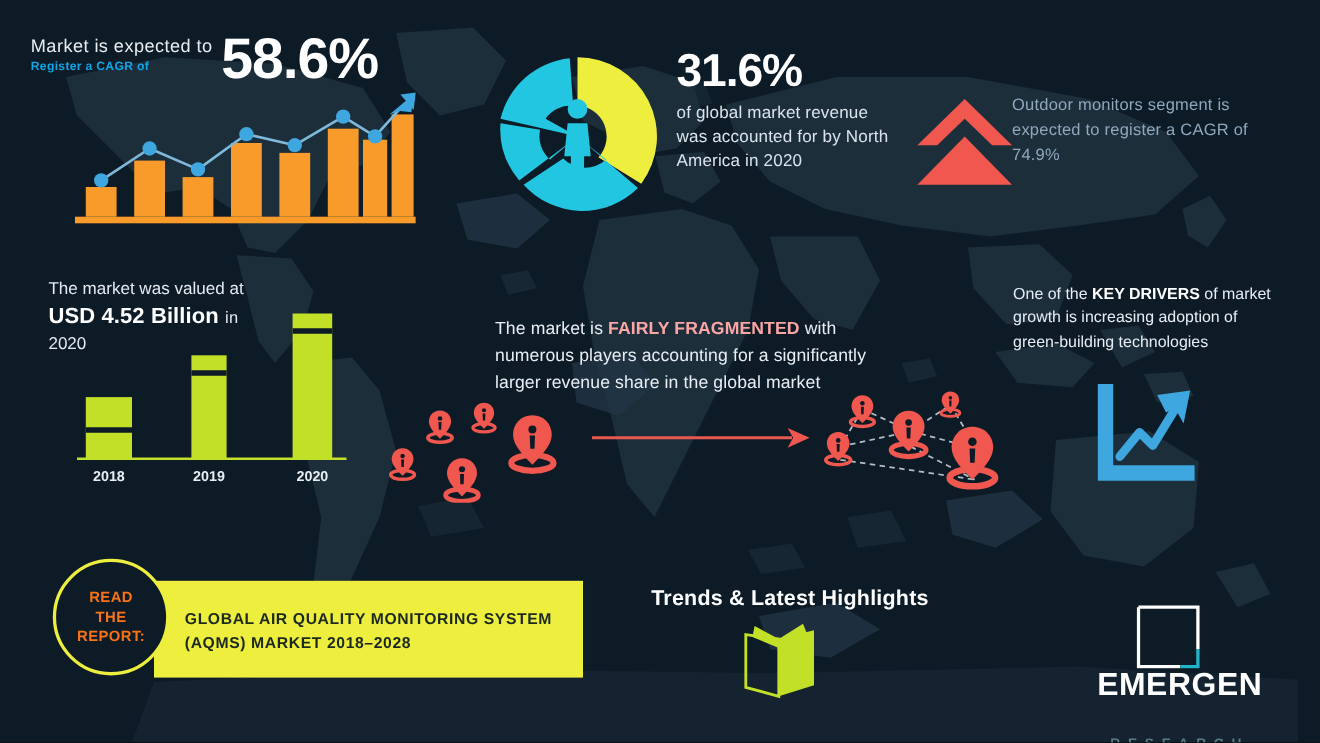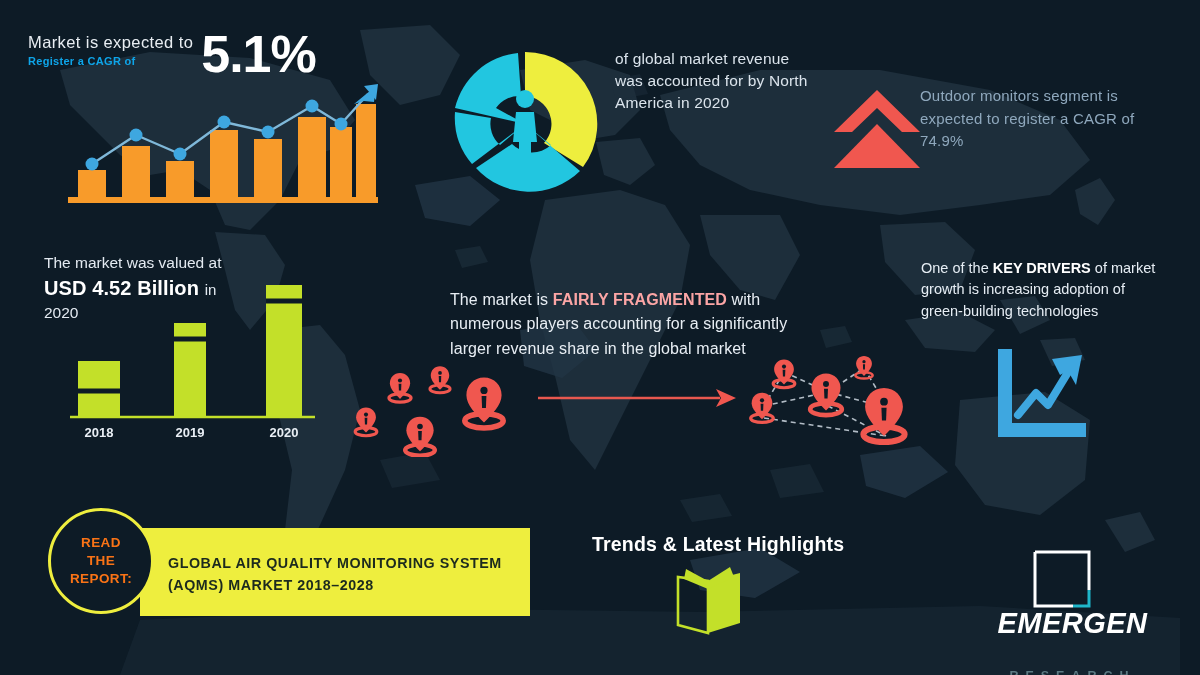--- a/index.html
+++ b/index.html
@@ -130,21 +130,21 @@
   #book-icon { left: 672px; top: 565px; width: 72px; height: 72px; }
 
   
   #logo-block { left: 965px; top: 550px; width: 215px; height: 100px; }
   #logo-square {
     position: absolute; left: 68px; top: 0; width: 58px; height: 58px;
   }
   #logo-name {
     position: absolute; left: 0; top: 58px; width: 215px;
     text-align: center; font-size: 29px; font-weight: bold;
-    color: #ffffff; letter-spacing: .5px; line-height: 1.05; font-style: italic;
+    color: #ffffff; letter-spacing: .5px; line-height: 1.05;
   }
   #logo-sub {
     position: absolute; left: 0; top: 90px; width: 215px;
     text-align: center; font-size: 12.5px; font-weight: bold;
     color: #5c7a83; letter-spacing: 7px; line-height: 1; margin-top: 30px;
   }
 </style>
 </head>
 <body>
 
@@ -196,21 +196,21 @@
       <path d="M520,330 L575,322 L596,350 L562,378 L524,366 Z"></path>
       <path d="M690,560 L760,548 L800,572 L755,598 L700,590 Z"></path>
       <path d="M860,455 L920,446 L948,472 L905,498 L866,486 Z"></path>
     </g>
   </svg>
 
   <div class="abs" id="cagr-block">
     <div class="cagr-lines">
       <div class="cagr-l1">Market is expected to</div>
       <div class="cagr-l2">Register a CAGR of</div>
-    </div><span class="cagr-value">5.1%</span>
+    </div><span class="cagr-value">58.6%</span>
   </div>
 
   <div class="abs" id="barline-chart">
     <svg viewBox="0 0 310 125" width="310" height="125" xmlns="http://www.w3.org/2000/svg">
       <g fill="#f89b2a">
         <rect x="10" y="88" width="28" height="27"></rect>
         <rect x="54" y="64" width="28" height="51"></rect>
         <rect x="98" y="79" width="28" height="36"></rect>
         <rect x="142" y="48" width="28" height="67"></rect>
         <rect x="186" y="57" width="28" height="58"></rect>
@@ -246,20 +246,21 @@
       <path fill="#22c6e0" d="M75,78 L5,62 A72,72 0 0,1 68,7 L71,50 A28,28 0 0,0 46,62 Z"></path>
 
       <g fill="#22c6e0">
         <circle cx="75" cy="53" r="9"></circle>
         <path d="M66,66 L84,66 L87,96 L81,96 L81,120 L69,120 L69,96 L63,96 Z"></path>
       </g>
     </svg>
   </div>
 
   <div class="abs" id="pct-block">
+    <div class="pct-value">31.6%</div>
     <div class="pct-desc">of global market revenue was accounted for by North America in 2020</div>
   </div>
 
   <div class="abs" id="chevrons">
     <svg viewBox="0 0 90 82" width="90" height="82" xmlns="http://www.w3.org/2000/svg">
       <path d="M45,2 L88,44 L70,44 L45,20 L20,44 L2,44 Z" fill="#f0574f"></path>
       <path d="M45,36 L88,80 L2,80 Z" fill="#f0574f"></path>
     </svg>
   </div>
   <div class="abs" id="outdoor-text">Outdoor monitors segment is expected to register a CAGR of 74.9%</div>

